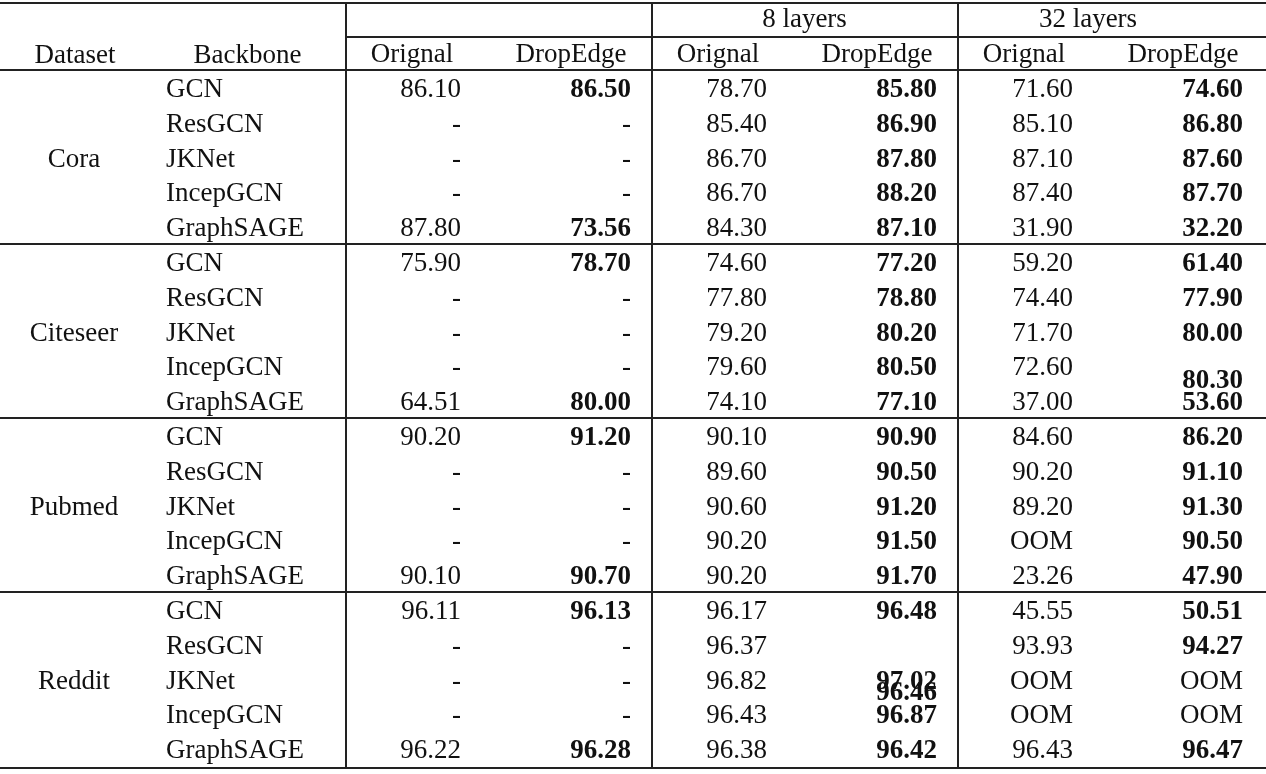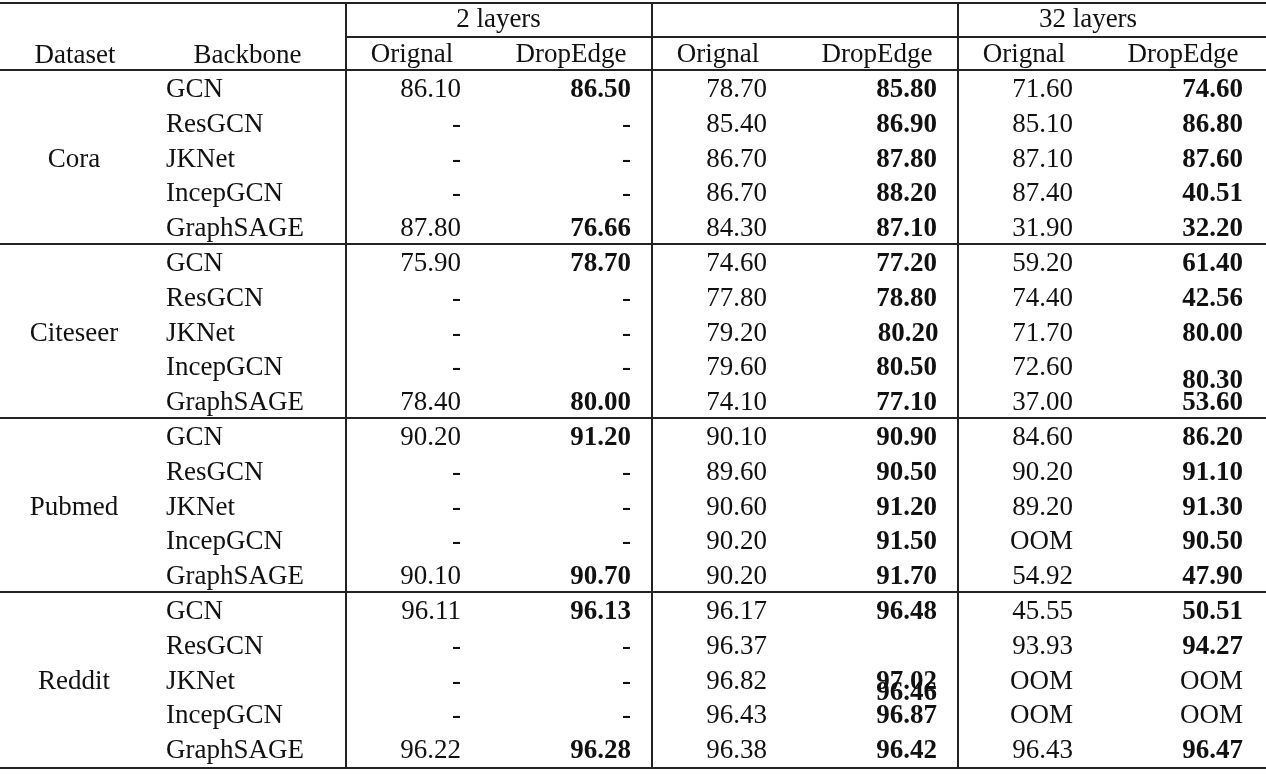--- a/index.html
+++ b/index.html
@@ -27,21 +27,21 @@
   <div class="hline" style="top:591px;"></div>
   <div class="hline" style="top:767px;"></div>
 
   <div class="vline" style="left:345px; top:2px; height:767px;"></div>
   <div class="vline" style="left:651px; top:2px; height:767px;"></div>
   <div class="vline" style="left:957px; top:2px; height:767px;"></div>
 
   <div class="cell c" style="left:0; width:150px; top:37px;">Dataset</div>
   <div class="cell c" style="left:160px; width:175px; top:37px;">Backbone</div>
 
-  <div class="cell c" style="left:346px; width:305px; top:1px;">2 layers</div>
+  <div class="cell c" style="left:652px; width:305px; top:1px;">8 layers</div>
   <div class="cell c" style="left:958px; width:260px; top:1px;">32 layers</div>
 
   <div class="cell c" style="left:352px; width:120px; top:36px;">Orignal</div>
   <div class="cell c" style="left:496px; width:150px; top:36px;">DropEdge</div>
   <div class="cell c" style="left:658px; width:120px; top:36px;">Orignal</div>
   <div class="cell c" style="left:802px; width:150px; top:36px;">DropEdge</div>
   <div class="cell c" style="left:964px; width:120px; top:36px;">Orignal</div>
   <div class="cell c" style="left:1108px; width:150px; top:36px;">DropEdge</div>
 
   <div id="body-cells">
@@ -66,59 +66,59 @@
       <div class="cell r" style="left: 617px; width: 150px; top: 140.6px;">86.70</div>
       <div class="cell r b" style="left: 787px; width: 150px; top: 140.6px;">87.80</div>
       <div class="cell r" style="left: 923px; width: 150px; top: 140.6px;">87.10</div>
       <div class="cell r b" style="left: 1093px; width: 150px; top: 140.6px;">87.60</div>
       <div class="cell l" style="left: 166px; width: 175px; top: 175.4px;">IncepGCN</div>
       <div class="cell r" style="left: 311px; width: 150px; top: 175.4px;">-</div>
       <div class="cell r" style="left: 481px; width: 150px; top: 175.4px;">-</div>
       <div class="cell r" style="left: 617px; width: 150px; top: 175.4px;">86.70</div>
       <div class="cell r b" style="left: 787px; width: 150px; top: 175.4px;">88.20</div>
       <div class="cell r" style="left: 923px; width: 150px; top: 175.4px;">87.40</div>
-      <div class="cell r b" style="left: 1093px; width: 150px; top: 175.4px;">40.51</div>
+      <div class="cell r b" style="left: 1093px; width: 150px; top: 175.4px;">87.70</div>
       <div class="cell l" style="left: 166px; width: 175px; top: 210.2px;">GraphSAGE</div>
       <div class="cell r" style="left: 311px; width: 150px; top: 210.2px;">87.80</div>
-      <div class="cell r b" style="left: 481px; width: 150px; top: 210.2px;">76.66</div>
+      <div class="cell r b" style="left: 481px; width: 150px; top: 210.2px;">73.56</div>
       <div class="cell r" style="left: 617px; width: 150px; top: 210.2px;">84.30</div>
       <div class="cell r b" style="left: 787px; width: 150px; top: 210.2px;">87.10</div>
       <div class="cell r" style="left: 923px; width: 150px; top: 210.2px;">31.90</div>
       <div class="cell r b" style="left: 1093px; width: 150px; top: 210.2px; text-align: right;">32.20</div>
       <div class="cell c" style="left: 0px; width: 148px; top: 314.6px;">Citeseer</div>
       <div class="cell l" style="left: 166px; width: 175px; top: 245px;">GCN</div>
       <div class="cell r" style="left: 311px; width: 150px; top: 245px;">75.90</div>
       <div class="cell r b" style="left: 481px; width: 150px; top: 245px;">78.70</div>
       <div class="cell r" style="left: 617px; width: 150px; top: 245px;">74.60</div>
       <div class="cell r b" style="left: 787px; width: 150px; top: 245px;">77.20</div>
       <div class="cell r" style="left: 923px; width: 150px; top: 245px;">59.20</div>
       <div class="cell r b" style="left: 1093px; width: 150px; top: 245px;">61.40</div>
       <div class="cell l" style="left: 166px; width: 175px; top: 279.8px;">ResGCN</div>
       <div class="cell r" style="left: 311px; width: 150px; top: 279.8px;">-</div>
       <div class="cell r" style="left: 481px; width: 150px; top: 279.8px;">-</div>
       <div class="cell r" style="left: 617px; width: 150px; top: 279.8px;">77.80</div>
       <div class="cell r b" style="left: 787px; width: 150px; top: 279.8px;">78.80</div>
       <div class="cell r" style="left: 923px; width: 150px; top: 279.8px;">74.40</div>
-      <div class="cell r b" style="left: 1093px; width: 150px; top: 279.8px;">42.56</div>
+      <div class="cell r b" style="left: 1093px; width: 150px; top: 279.8px;">77.90</div>
       <div class="cell l" style="left: 166px; width: 175px; top: 314.6px;">JKNet</div>
       <div class="cell r" style="left: 311px; width: 150px; top: 314.6px;">-</div>
       <div class="cell r" style="left: 481px; width: 150px; top: 314.6px;">-</div>
       <div class="cell r" style="left: 617px; width: 150px; top: 314.6px;">79.20</div>
-      <div class="cell r b" style="left: 833px; width: 150px; top: 314.6px; text-align: center;">80.20</div>
+      <div class="cell r b" style="left: 787px; width: 150px; top: 314.6px;">80.20</div>
       <div class="cell r" style="left: 923px; width: 150px; top: 314.6px;">71.70</div>
       <div class="cell r b" style="left: 1093px; width: 150px; top: 314.6px;">80.00</div>
       <div class="cell l" style="left: 166px; width: 175px; top: 349.4px;">IncepGCN</div>
       <div class="cell r" style="left: 311px; width: 150px; top: 349.4px;">-</div>
       <div class="cell r" style="left: 481px; width: 150px; top: 349.4px;">-</div>
       <div class="cell r" style="left: 617px; width: 150px; top: 349.4px;">79.60</div>
       <div class="cell r b" style="left: 787px; width: 150px; top: 349.4px;">80.50</div>
       <div class="cell r" style="left: 923px; width: 150px; top: 349.4px;">72.60</div>
       <div class="cell r b" style="left: 1093px; width: 150px; top: 349.4px; margin-top: 13px;">80.30</div>
       <div class="cell l" style="left: 166px; width: 175px; top: 384.2px;">GraphSAGE</div>
-      <div class="cell r" style="left: 311px; width: 150px; top: 384.2px;">78.40</div>
+      <div class="cell r" style="left: 311px; width: 150px; top: 384.2px;">64.51</div>
       <div class="cell r b" style="left: 481px; width: 150px; top: 384.2px;">80.00</div>
       <div class="cell r" style="left: 617px; width: 150px; top: 384.2px;">74.10</div>
       <div class="cell r b" style="left: 787px; width: 150px; top: 384.2px;">77.10</div>
       <div class="cell r" style="left: 923px; width: 150px; top: 384.2px;">37.00</div>
       <div class="cell r b" style="left: 1093px; width: 150px; top: 384.2px;">53.60</div>
       <div class="cell c" style="left: 0px; width: 148px; top: 488.6px;">Pubmed</div>
       <div class="cell l" style="left: 166px; width: 175px; top: 419px;">GCN</div>
       <div class="cell r" style="left: 311px; width: 150px; top: 419px;">90.20</div>
       <div class="cell r b" style="left: 481px; width: 150px; top: 419px;">91.20</div>
       <div class="cell r" style="left: 617px; width: 150px; top: 419px;">90.10</div>
@@ -144,21 +144,21 @@
       <div class="cell r" style="left: 481px; width: 150px; top: 523.4px;">-</div>
       <div class="cell r" style="left: 617px; width: 150px; top: 523.4px;">90.20</div>
       <div class="cell r b" style="left: 787px; width: 150px; top: 523.4px;">91.50</div>
       <div class="cell r" style="left: 923px; width: 150px; top: 523.4px;">OOM</div>
       <div class="cell r b" style="left: 1093px; width: 150px; top: 523.4px;">90.50</div>
       <div class="cell l" style="left: 166px; width: 175px; top: 558.2px;">GraphSAGE</div>
       <div class="cell r" style="left: 311px; width: 150px; top: 558.2px;">90.10</div>
       <div class="cell r b" style="left: 481px; width: 150px; top: 558.2px;">90.70</div>
       <div class="cell r" style="left: 617px; width: 150px; top: 558.2px;">90.20</div>
       <div class="cell r b" style="left: 787px; width: 150px; top: 558.2px;">91.70</div>
-      <div class="cell r" style="left: 923px; width: 150px; top: 558.2px;">54.92</div>
+      <div class="cell r" style="left: 923px; width: 150px; top: 558.2px;">23.26</div>
       <div class="cell r b" style="left: 1093px; width: 150px; top: 558.2px;">47.90</div>
       <div class="cell c" style="left: 0px; width: 148px; top: 662.6px;">Reddit</div>
       <div class="cell l" style="left: 166px; width: 175px; top: 593px;">GCN</div>
       <div class="cell r" style="left: 311px; width: 150px; top: 593px;">96.11</div>
       <div class="cell r b" style="left: 481px; width: 150px; top: 593px;">96.13</div>
       <div class="cell r" style="left: 617px; width: 150px; top: 593px;">96.17</div>
       <div class="cell r b" style="left: 787px; width: 150px; top: 593px;">96.48</div>
       <div class="cell r" style="left: 923px; width: 150px; top: 593px;">45.55</div>
       <div class="cell r b" style="left: 1093px; width: 150px; top: 593px;">50.51</div>
       <div class="cell l" style="left: 166px; width: 175px; top: 627.8px;">ResGCN</div>

